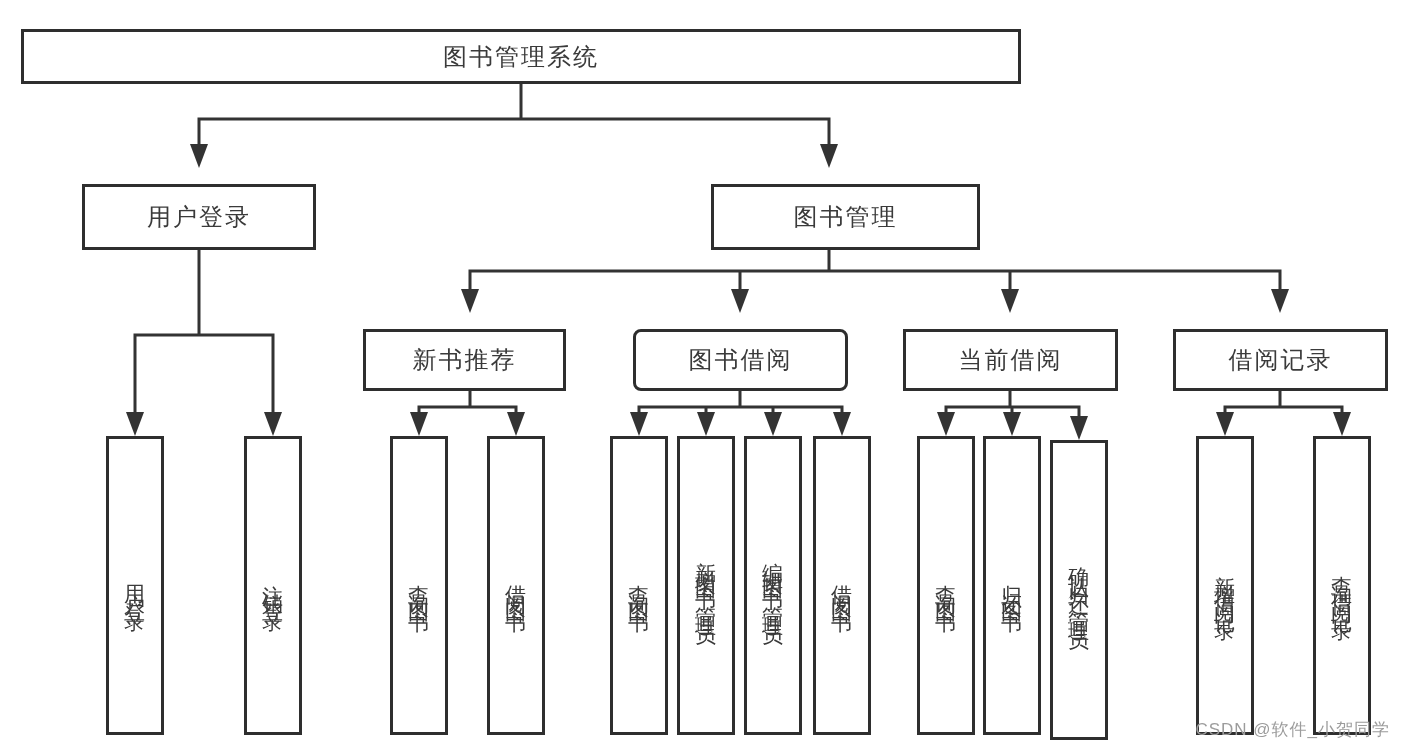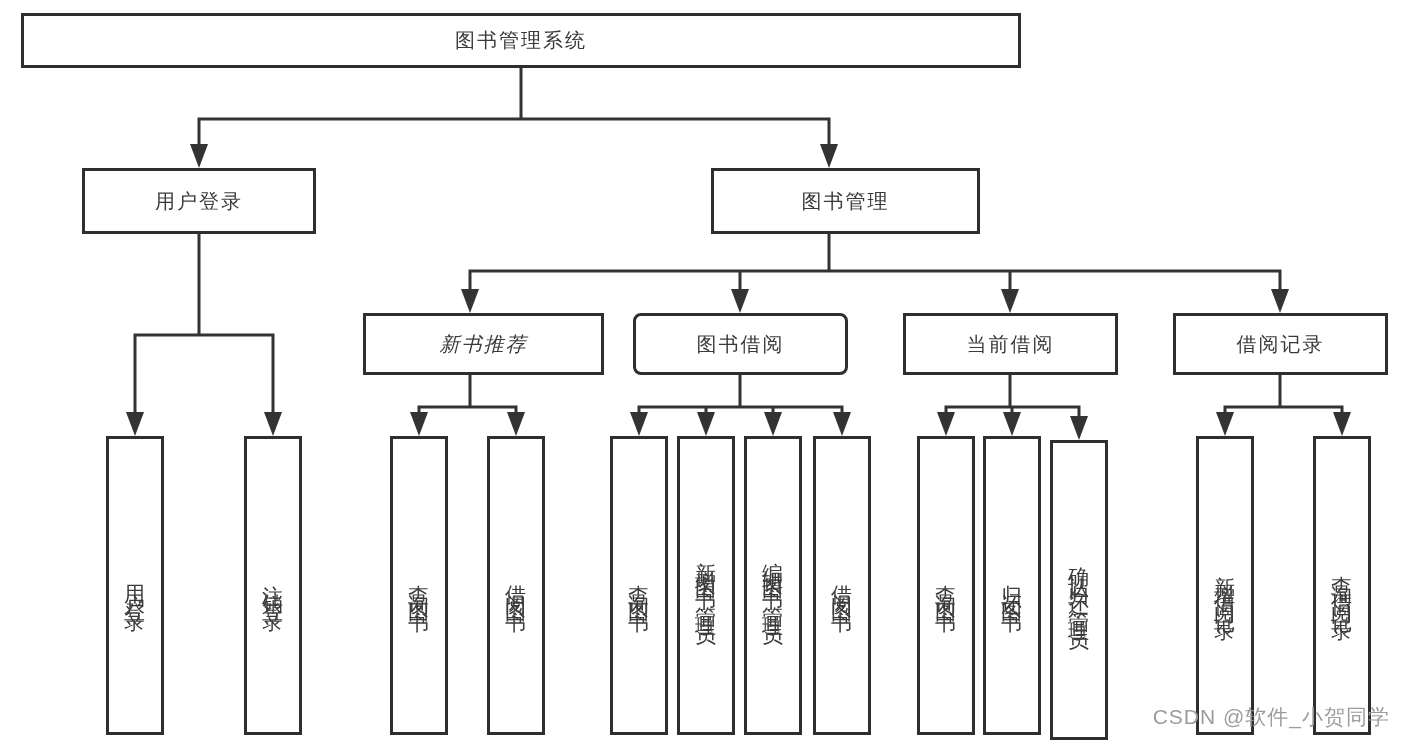--- a/index.html
+++ b/index.html
@@ -27,37 +27,38 @@
     position: absolute;
     box-sizing: border-box;
     background: #ffffff;
     border: 3px solid #2e2e2e;
     display: flex;
     align-items: center;
     justify-content: center;
     color: #3a3a3a;
   }
   .h-label {
-    font-size: 20px;
+    font-size: 24px;
     letter-spacing: 2px;
     white-space: nowrap;
+    margin-top: 16px;
   }
   .leaf span {
     writing-mode: vertical-rl;
     text-orientation: mixed;
     font-size: 21px;
     line-height: 1;
     letter-spacing: 9px;
     white-space: nowrap;
   }
   .watermark {
     position: absolute;
     right: 15px;
-    bottom: 16px;
-    font-size: 21px;
+    bottom: 6px;
+    font-size: 17px;
     color: #9c9c9c;
     letter-spacing: 1px;
     white-space: nowrap;
     z-index: 5;
   }
 </style>
 </head>
 <body>
 
 <div class="canvas">
@@ -92,21 +93,21 @@
       <polygon points="1216,412 1234,412 1225,436"></polygon>
       <polygon points="1333,412 1351,412 1342,436"></polygon>
     </g>
   </svg>
 
   <div class="box h-label" style="left:21px; top:13px; width:1000px; height:55px;">图书管理系统</div>
 
   <div class="box h-label" style="left:82px; top:168px; width:234px; height:66px;">用户登录</div>
   <div class="box h-label" style="left:711px; top:168px; width:269px; height:66px;">图书管理</div>
 
-  <div class="box h-label" style="left:363px; top:313px; width:241px; height:62px;font-style:italic;">新书推荐</div>
+  <div class="box h-label" style="left:363px; top:313px; width:203px; height:62px;">新书推荐</div>
   <div class="box h-label" style="left:633px; top:313px; width:215px; height:62px;border-radius:8px;">图书借阅</div>
   <div class="box h-label" style="left:903px; top:313px; width:215px; height:62px;">当前借阅</div>
   <div class="box h-label" style="left:1173px; top:313px; width:215px; height:62px;">借阅记录</div>
 
   <div class="box leaf" style="left:106px; top:436px; width:58px; height:299px;">
     <span>用户登录</span>
   </div>
   <div class="box leaf" style="left:244px; top:436px; width:58px; height:299px;">
     <span>注销登录</span>
   </div>

